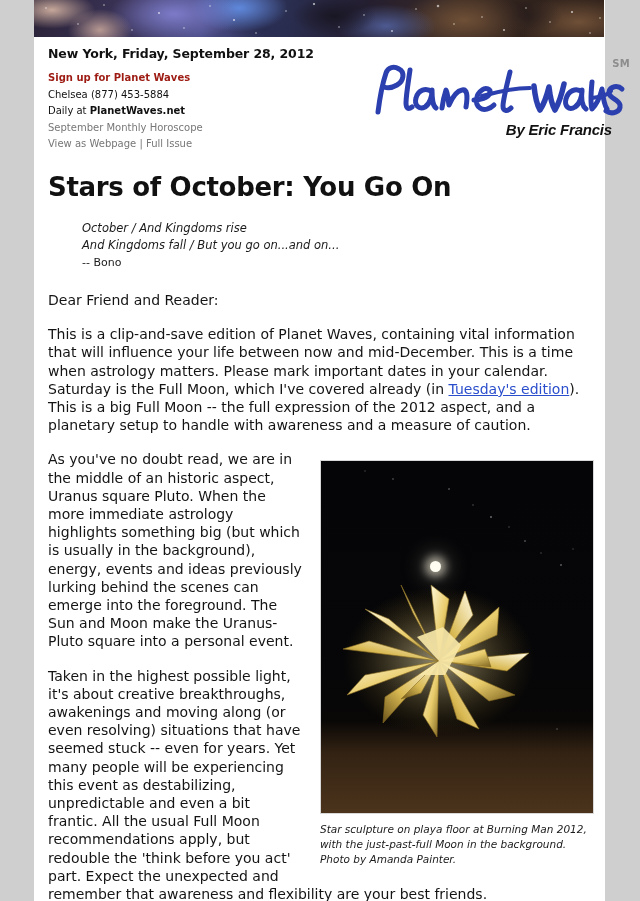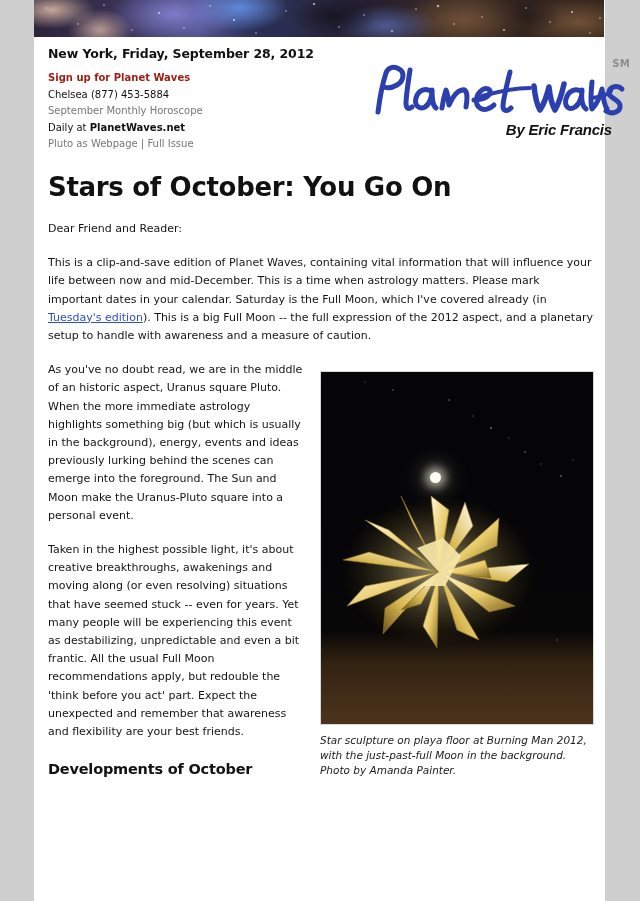--- a/index.html
+++ b/index.html
@@ -163,21 +163,21 @@
   .epigraph {
     margin: 0 0 20px 34px;
     font-size: 11.5px;
     font-style: italic;
     color: #1a1a1a;
     line-height: 17px;
   }
   .epigraph .attrib { font-style: normal; font-size: 11px; }
 
   p.body {
-    font-size: 11px;
+    font-size: 14px;
     line-height: 18.2px;
     color: #141414;
     margin: 0 0 16px 0;
     text-align: left;
   }
   p.body a { color: #2b4fcc; text-decoration: underline; }
 
   h2.sub {
     font-size: 14.5px;
     font-weight: bold;
@@ -271,27 +271,27 @@
   <div class="header clearfix">
     <div class="masthead-left">
       <div class="dateline">New York, Friday, September 28, 2012</div>
       <div class="hdr-line signup">
         <span>Sign up for Planet Waves</span>
       </div>
       <div class="hdr-line">
         <span>Chelsea (877) 453-5884</span>
       </div>
       <div class="hdr-line">
+        <span>Daily at </span><b>PlanetWaves.net</b>
+      </div>
+      <div class="hdr-line">
         <a class="sub" href="#">September Monthly Horoscope</a>
       </div>
       <div class="hdr-line">
-        <span>Daily at </span><b>PlanetWaves.net</b>
-      </div>
-      <div class="hdr-line">
-        <a class="sub" href="#">Pluto as Webpage</a><span class="sep"> | </span><a class="sub" href="#">Full Issue</a>
+        <a class="sub" href="#">View as Webpage</a><span class="sep"> | </span><a class="sub" href="#">Full Issue</a>
       </div>
     </div>
 
     <div class="logo-wrap">
       <div class="logo-sm">SM</div>
       <svg class="logo-script" width="256" height="62" viewBox="0 0 256 62">
         <g fill="none" stroke="#2b3fae" stroke-linecap="round" stroke-linejoin="round">
 
           <path d="M8 50 C10 34 13 20 16 11 C18 5 24 4 29 7 C35 10 34 19 27 23 C22 26 17 26 14 25" stroke-width="5"></path>
 
@@ -318,20 +318,25 @@
         </g>
       </svg>
       <div class="byline">By Eric Francis</div>
     </div>
   </div>
 
   <div class="article">
 
     <h1 class="title">Stars of October: You Go On</h1>
 
+    <div class="epigraph">
+      <div>October / And Kingdoms rise</div>
+      <div>And Kingdoms fall / But you go on...and on...</div>
+      <div class="attrib">-- Bono</div>
+    </div>
 
     <p class="body">Dear Friend and Reader:</p>
 
     <p class="body"><span>This is a clip-and-save edition of Planet Waves, containing vital information that will influence your life between now and mid-December. This is a time when astrology matters. Please mark important dates in your calendar. Saturday is the Full Moon, which I've covered already (in </span><a href="#">Tuesday's edition</a><span>). This is a big Full Moon -- the full expression of the 2012 aspect, and a planetary setup to handle with awareness and a measure of caution.</span></p>
 
     <div class="figure">
       <div class="photo">
         <div class="sky"></div>
         <div class="dust"></div>
         <div class="ground"></div>

